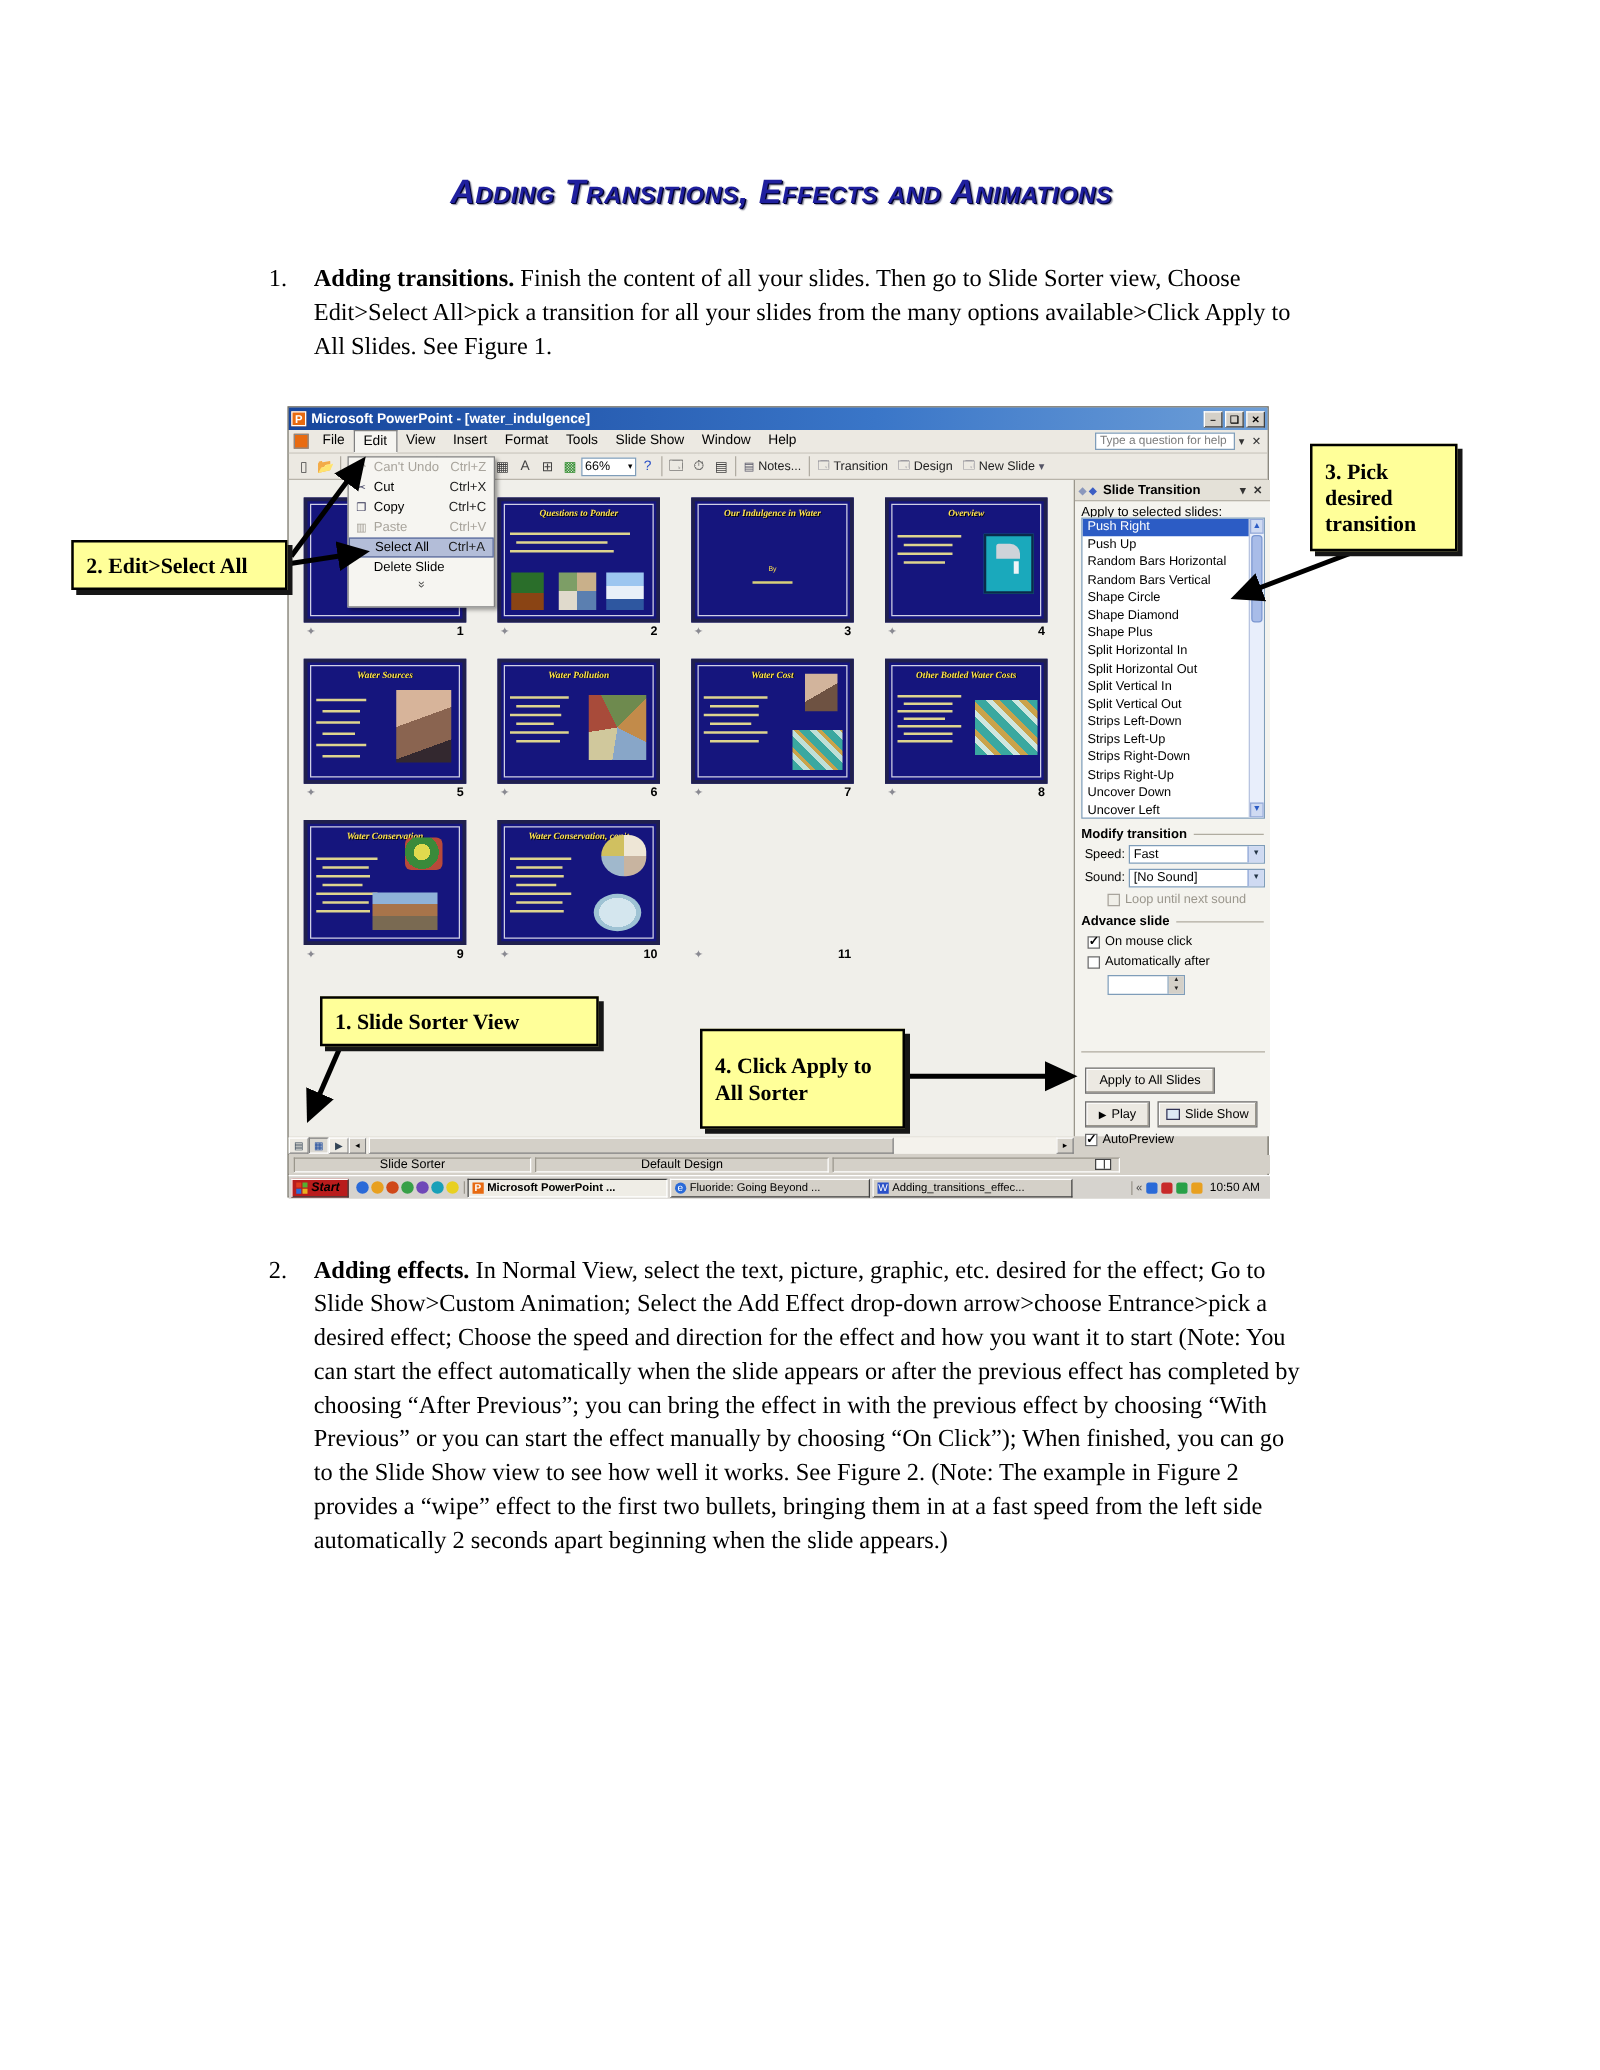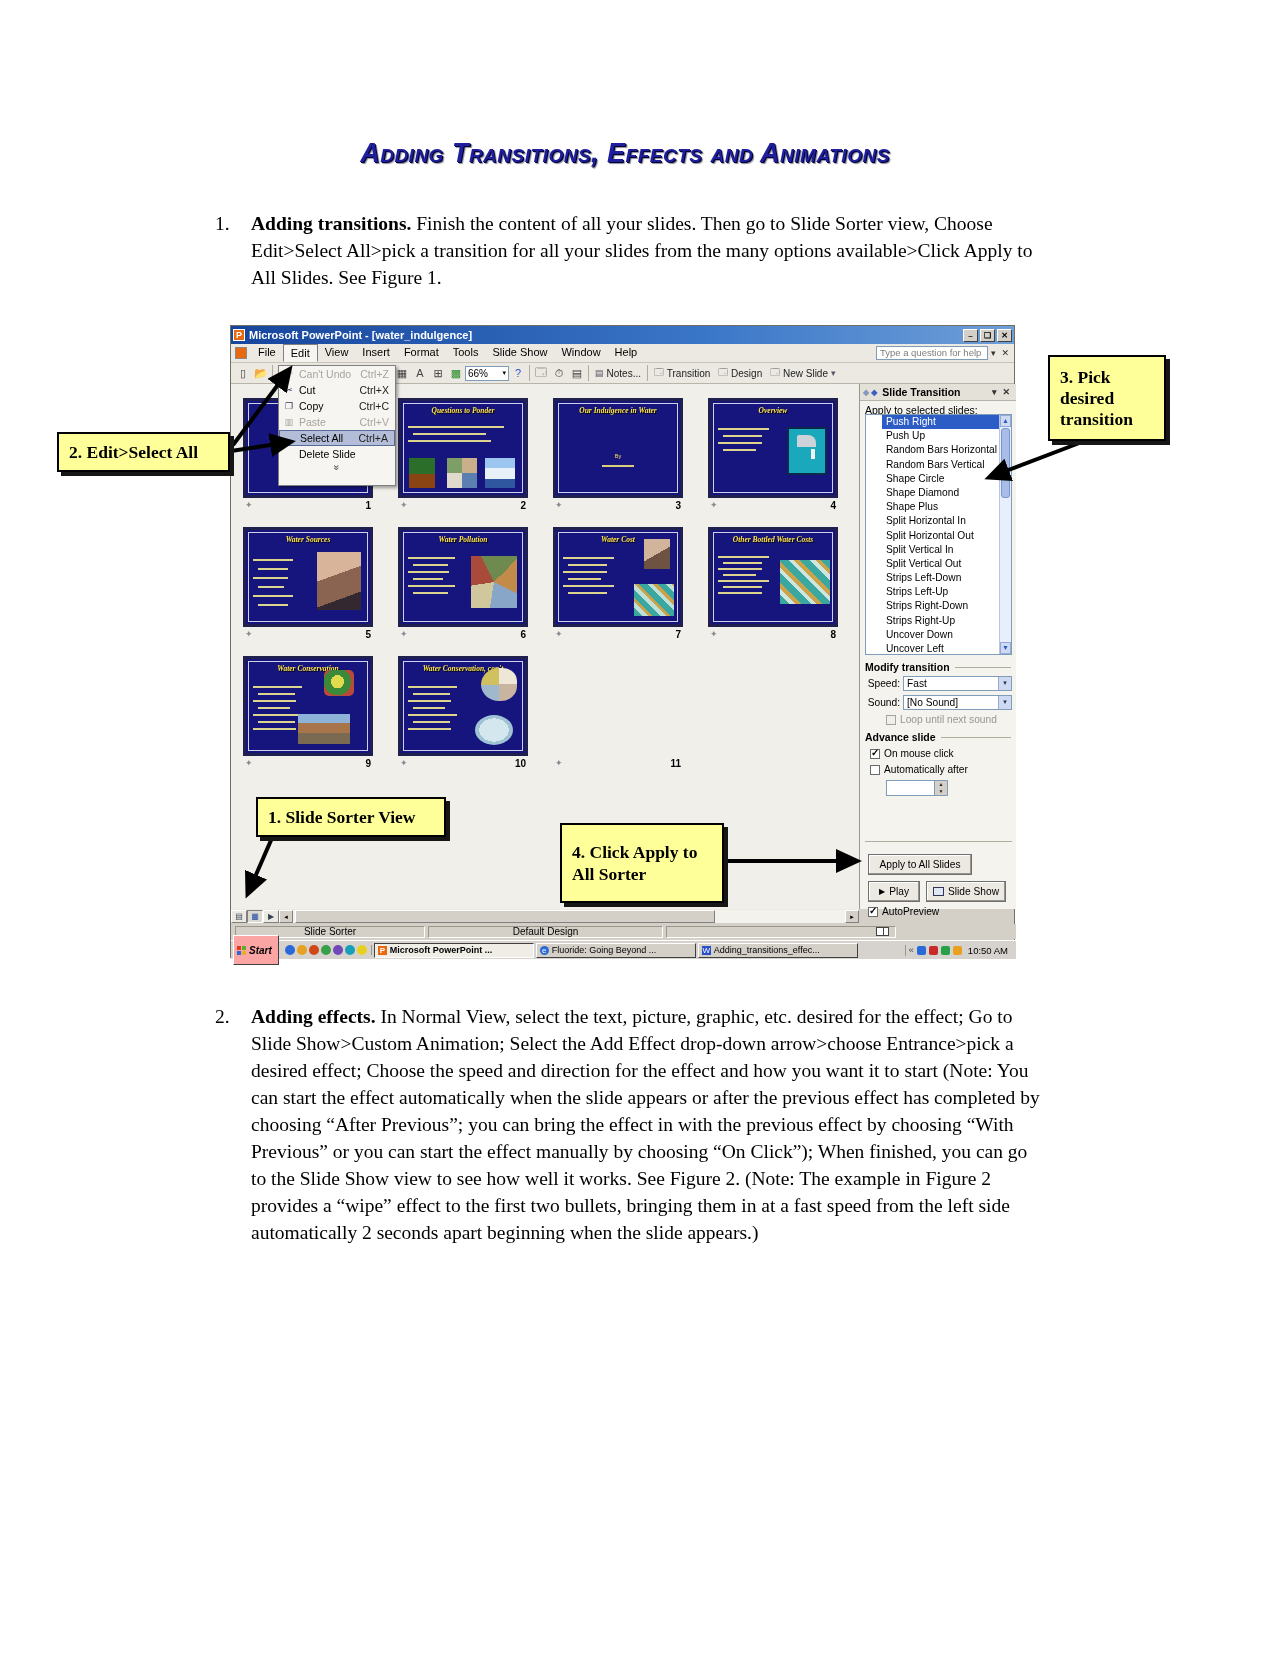--- a/index.html
+++ b/index.html
@@ -26,21 +26,21 @@
 
   
   .callout {
     position:absolute; background:#ffff99; border:2px solid #000;
     box-shadow:4px 4px 0 #161616; font-weight:bold; font-size:17.5px;
     display:flex; flex-direction:column; justify-content:center; padding:4px 10px;
     line-height:22px; z-index:30;
   }
   #callout-2 { left:57px;  top:432px; width:173px; height:40px; }
   #callout-3 { left:1048px; top:355px; width:118px; height:86px; line-height:21px;}
-  #callout-1 { left:256px; top:797px; width:190px; height:40px; }
+  #callout-1 { left:256px; top:797px; width:223px; height:40px; }
   #callout-4 { left:560px; top:823px; width:164px; height:80px; }
   #arrows { position:absolute; left:0; top:0; width:1280px; height:1656px; z-index:25; pointer-events:none; }
 
   
   #fig {
     position:absolute; left:230px; top:325px; width:785px; height:633px;
     font-family:"Liberation Sans", sans-serif; font-size:11px; background:#d4d0c8;
     border:1px solid #716f64; z-index:10;
   }
   
@@ -162,21 +162,21 @@
   #pane { position:absolute; left:628px; top:58px; width:157px; height:525px;
     background:#f4f3ee; border-left:1px solid #9a968c; font-size:10.5px; }
   #pane-header { height:17px; background:#e4e1d8; border-bottom:1px solid #b8b4aa;
     display:flex; align-items:center; padding:0 3px; font-weight:bold; font-size:10.5px; }
   #pane-header .nav { font-size:8px; margin-right:2px; }
   #pane-header .nav.back { color:#8a97bc; } #pane-header .nav.fwd { color:#3c5ec4; }
   #pane-header .spacer { flex:1; }
   #pane-header .ph-btn { font-size:9px; color:#333; padding:0 3px; }
   #apply-label { font-weight:normal; padding:3px 5px 1px; font-size:10.5px; }
   #transition-list { position:absolute; left:5px; top:30px; width:147px; height:241px;
-    background:#fff; border:1px solid #7f9db9; overflow:hidden; list-style:none;padding-left:16px; }
+    background:#fff; border:1px solid #7f9db9; overflow:hidden; list-style:none; }
   .tr-item { height:14.2px; line-height:14.2px; padding-left:4px; font-size:10.2px;
     white-space:nowrap; overflow:hidden; width:134px; }
   .tr-item.selected { background:#2c5cc5; color:#fff; }
   #list-scroll { position:absolute; right:0; top:0; width:12px; height:100%;
     background:#e8eefb; border-left:1px solid #b8c4e0; }
   #list-scroll .sb-arrow { height:12px; background:#cfdaf2; border:1px solid #93a9d8;
     font-size:7px; text-align:center; line-height:10px; color:#2c5cc5; }
   #list-scroll .sb-down { position:absolute; bottom:0; width:100%; }
   #list-scroll .sb-thumb { position:absolute; top:13px; left:1px; width:9px; height:70px;
     background:#a8bce8; border:1px solid #7a96d0; border-radius:3px; }
@@ -230,21 +230,21 @@
   #statusbar { position:absolute; left:0; top:598px; width:785px; height:15px;
     background:#d4d0c8; display:flex; align-items:center; font-size:10px; gap:3px; padding:0 4px;}
   .status-cell { height:12px; border:1px solid; border-color:#9a968c #fff #fff #9a968c;
     display:flex; align-items:center; justify-content:center; }
   #st1 { width:190px; } #st2 { width:235px; } #st3 { width:230px; justify-content:flex-end; padding-right:6px;}
   .book-icon { width:13px; height:9px; background:#fff; border:1px solid #444; position:relative; }
   .book-icon::after { content:''; position:absolute; left:50%; top:0; width:1px; height:100%; background:#444; }
   
   #taskbar { position:absolute; left:0; top:614px; width:785px; height:19px;
     background:#d6d3ce; border-top:1px solid #fff; display:flex; align-items:center; gap:2px; padding:0 2px;}
-  #startbtn { height:30px; padding:0 6px 0 3px; background:#fca5a5; border:1px solid;
+  #startbtn { height:15px; padding:0 6px 0 3px; background:#b91c1c; border:1px solid;
     border-color:#fff #404040 #404040 #fff; display:flex; align-items:center; gap:3px;
     font-weight:bold; font-style:italic; font-size:10px; flex:none;}
   .winflag { width:9px; height:9px; display:grid; grid-template-columns:1fr 1fr; grid-template-rows:1fr 1fr; gap:1px;}
   .winflag i:nth-child(1){background:#e03a1e;} .winflag i:nth-child(2){background:#56b030;}
   .winflag i:nth-child(3){background:#2a6ad8;} .winflag i:nth-child(4){background:#e8b020;}
   #quicklaunch { display:flex; gap:2px; padding:0 4px; border-right:1px solid #9a968c; flex:none;}
   .ql { width:10px; height:10px; border-radius:50%; }
   .ql1{background:#2a6ad8;} .ql2{background:#e8a020;} .ql3{background:#d04818;}
   .ql4{background:#38a048;} .ql5{background:#7048b8;} .ql6{background:#18a0b8;} .ql7{background:#e8d020;}
   #task-buttons { display:flex; gap:2px; flex:1; }

